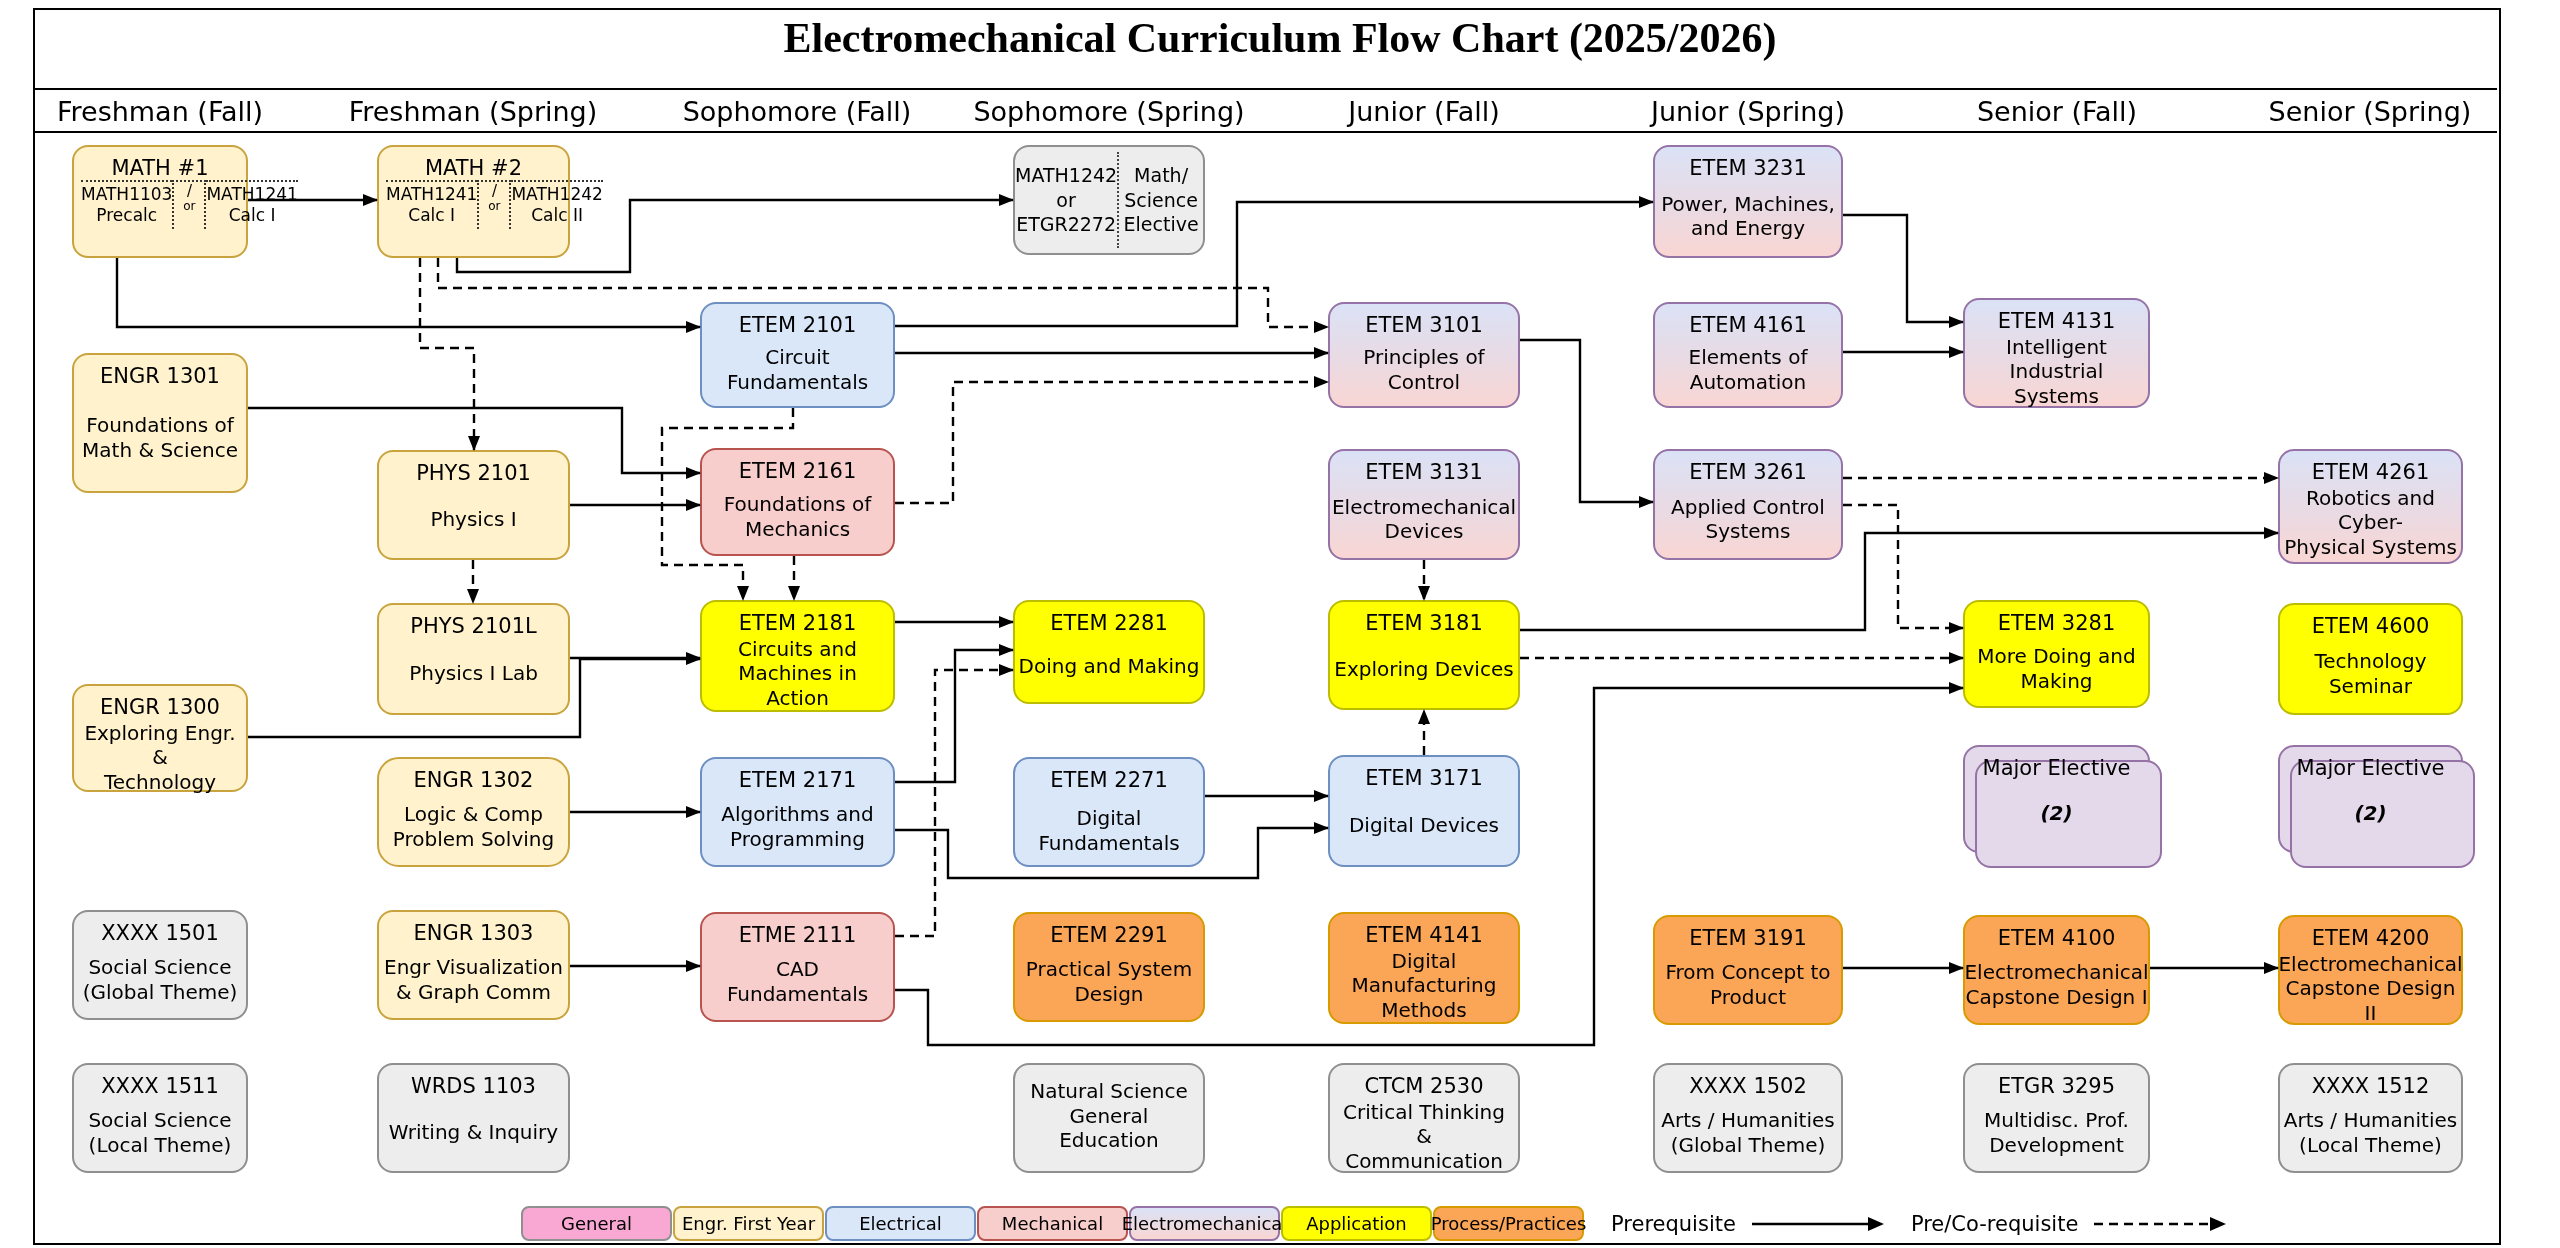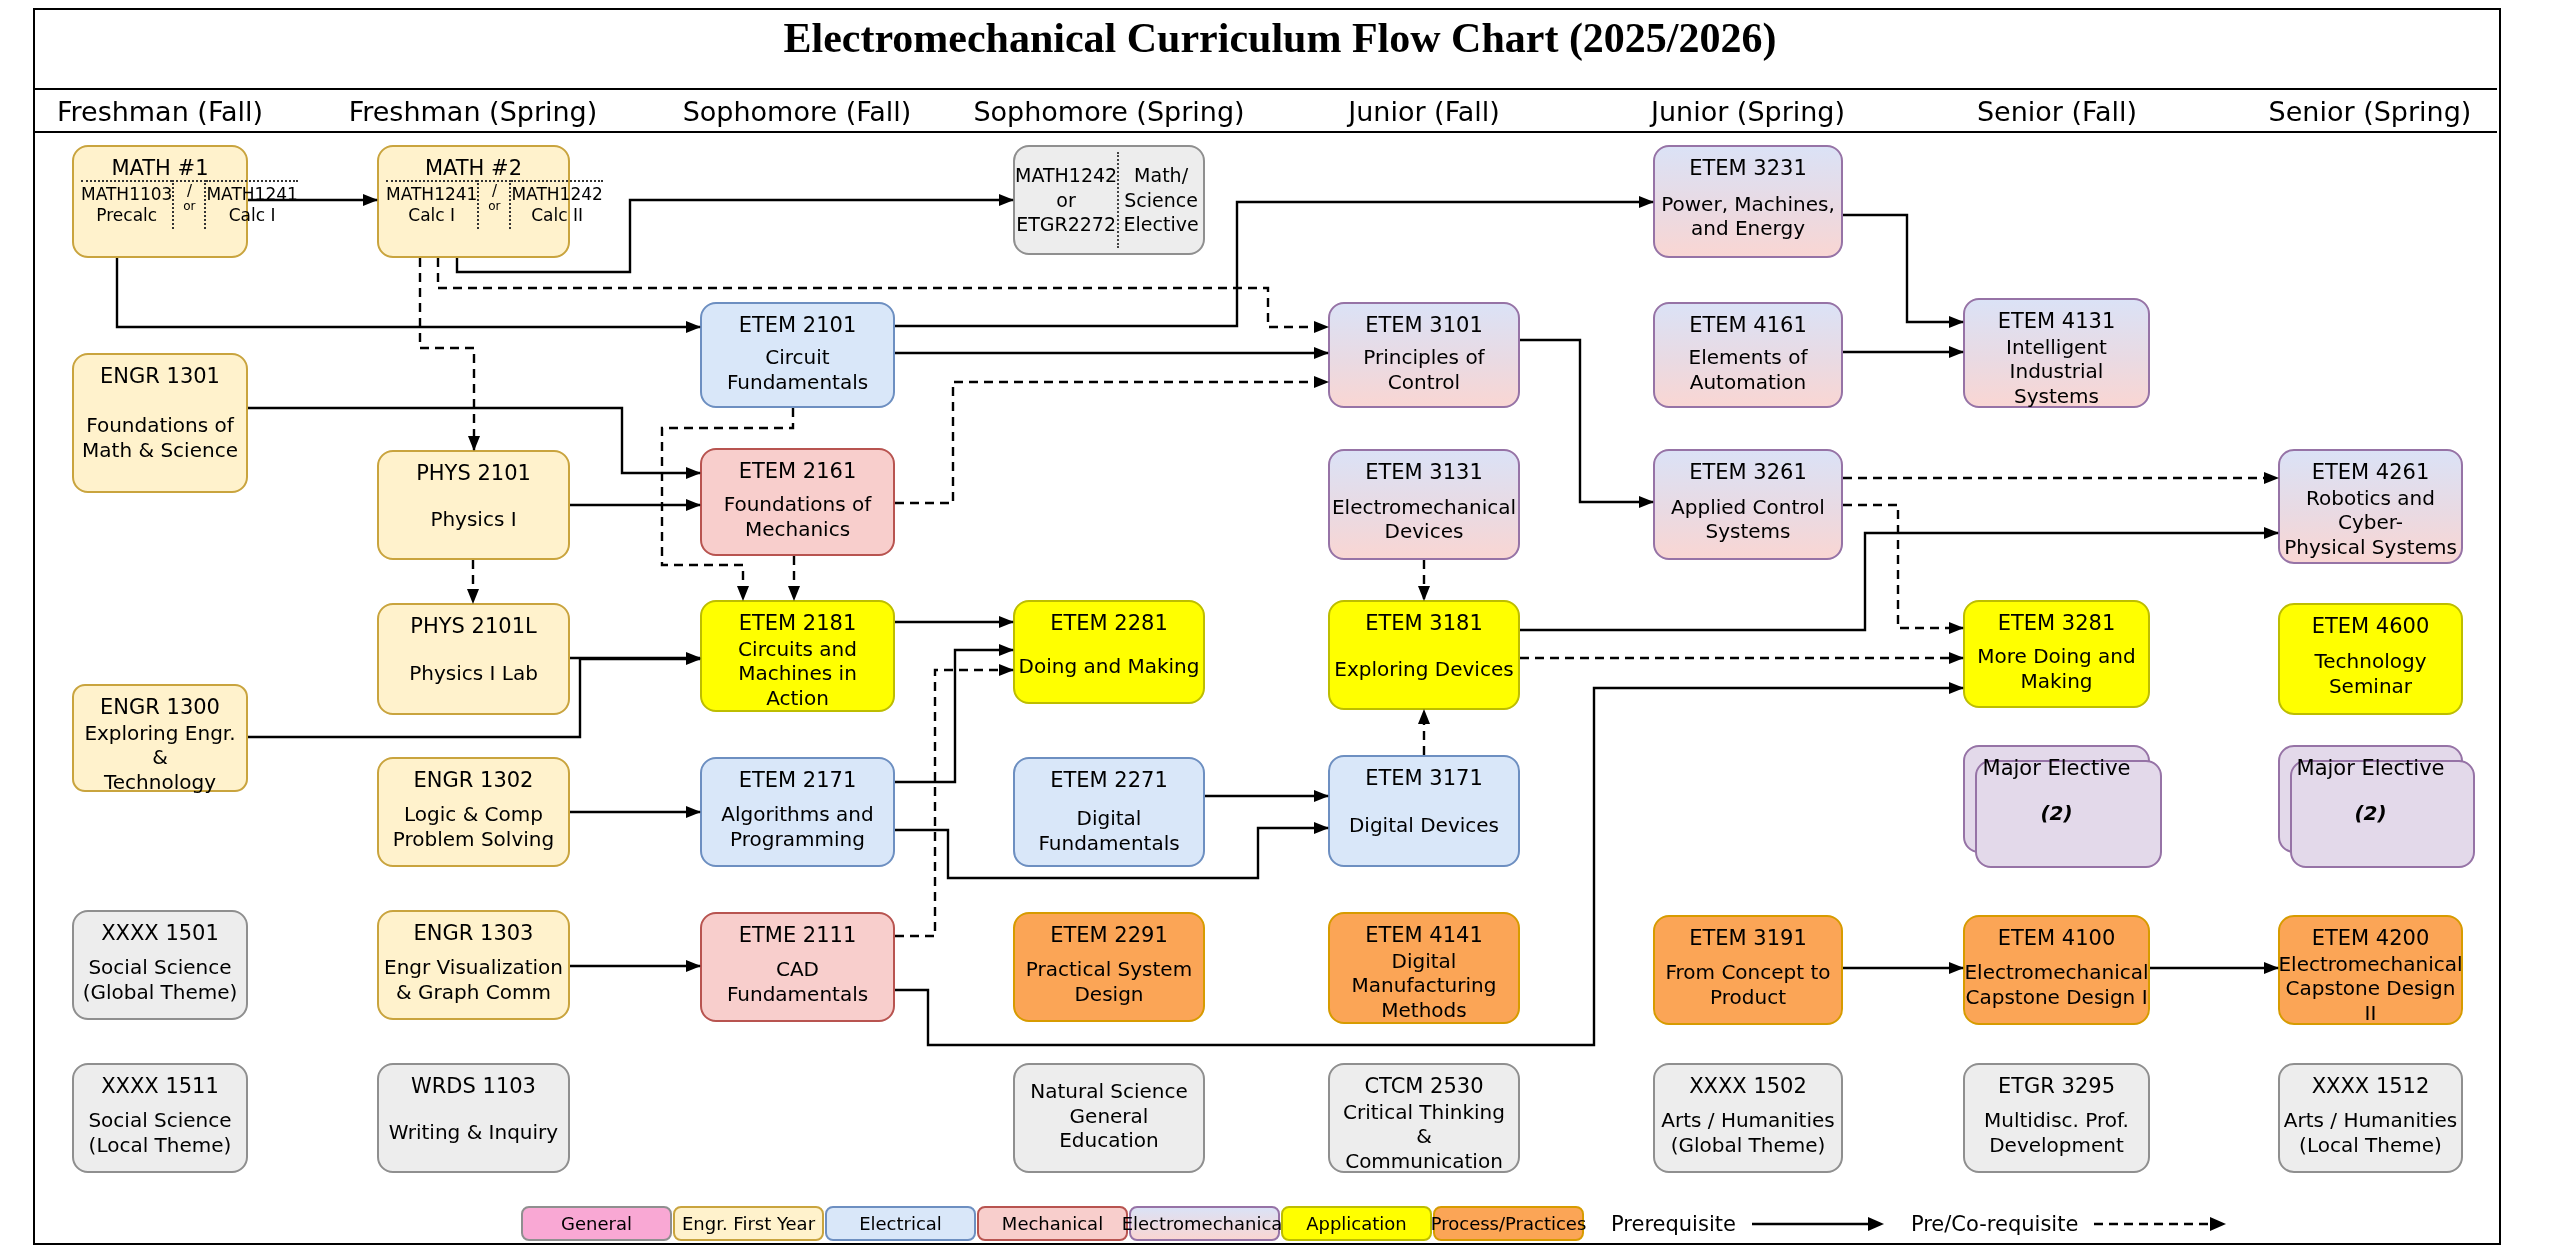--- a/index.html
+++ b/index.html
@@ -65,21 +65,21 @@
         </div>
         <div class="cell">MATH1241
 Calc I</div>
       </div>
     </div>
     <div class="node cat-firstyear" style="left: 72px; top: 353px; width: 176px; height: 140px;">
       <div class="code">ENGR 1301</div>
       <div class="name">Foundations of
 Math &amp; Science</div>
     </div>
-    <div class="node cat-firstyear" style="left: 72px; top: 684px; width: 176px; height: 108px; border-radius: 13px;">
+    <div class="node cat-firstyear" style="left: 72px; top: 684px; width: 176px; height: 108px;">
       <div class="code">ENGR 1300</div>
       <div class="name">Exploring Engr. &amp;
 Technology</div>
     </div>
     <div class="node cat-general" style="left: 72px; top: 910px; width: 176px; height: 110px;">
       <div class="code">XXXX 1501</div>
       <div class="name">Social Science
 (Global Theme)</div>
     </div>
     <div class="node cat-general" style="left: 72px; top: 1063px; width: 176px; height: 110px;">
@@ -101,21 +101,21 @@
       </div>
     </div>
     <div class="node cat-firstyear" style="left: 377px; top: 450px; width: 193px; height: 110px;">
       <div class="code">PHYS 2101</div>
       <div class="name">Physics I</div>
     </div>
     <div class="node cat-firstyear" style="left: 377px; top: 603px; width: 193px; height: 112px;">
       <div class="code">PHYS 2101L</div>
       <div class="name">Physics I Lab</div>
     </div>
-    <div class="node cat-firstyear" style="left: 377px; top: 757px; width: 193px; height: 110px;">
+    <div class="node cat-firstyear" style="left: 377px; top: 757px; width: 193px; height: 110px; border-radius: 22px;">
       <div class="code">ENGR 1302</div>
       <div class="name">Logic &amp; Comp
 Problem Solving</div>
     </div>
     <div class="node cat-firstyear" style="left: 377px; top: 910px; width: 193px; height: 110px;">
       <div class="code">ENGR 1303</div>
       <div class="name">Engr Visualization
 &amp; Graph Comm</div>
     </div>
     <div class="node cat-general" style="left: 377px; top: 1063px; width: 193px; height: 110px;">

